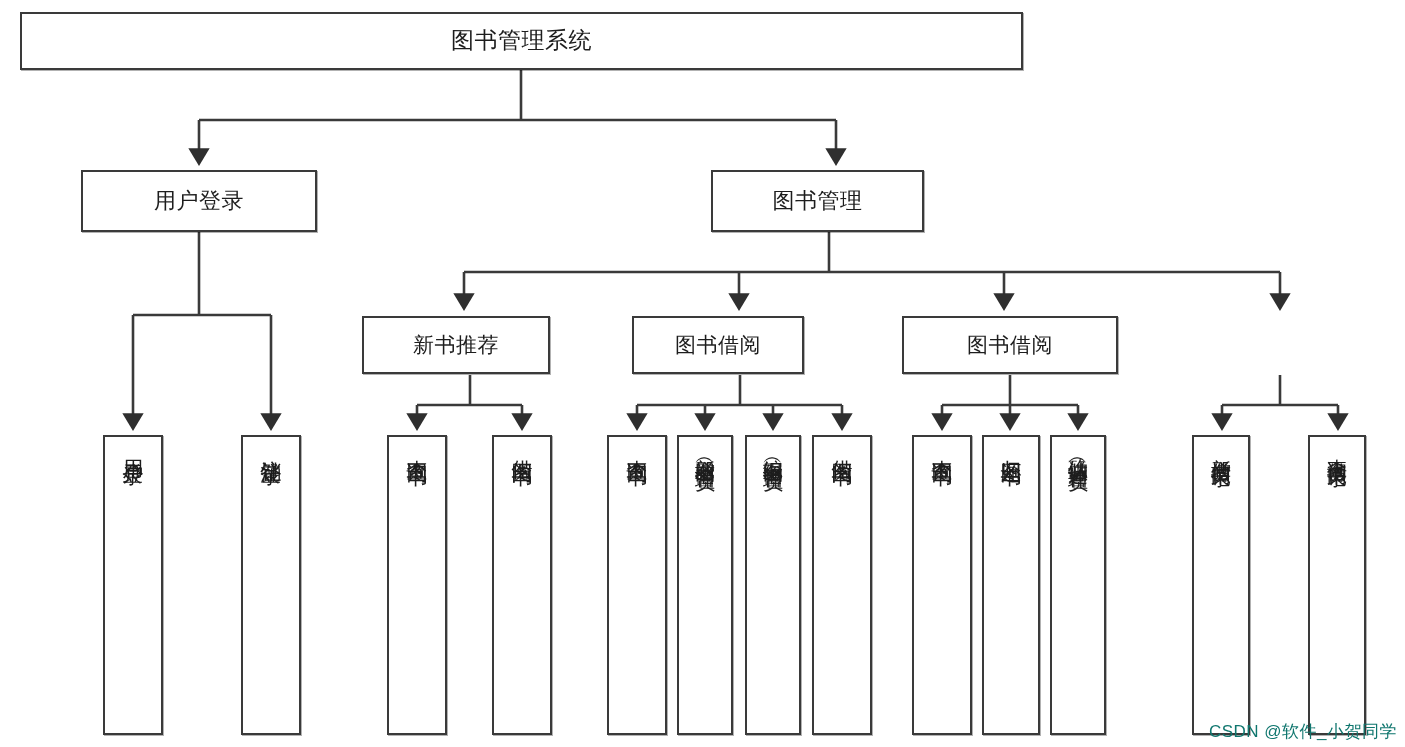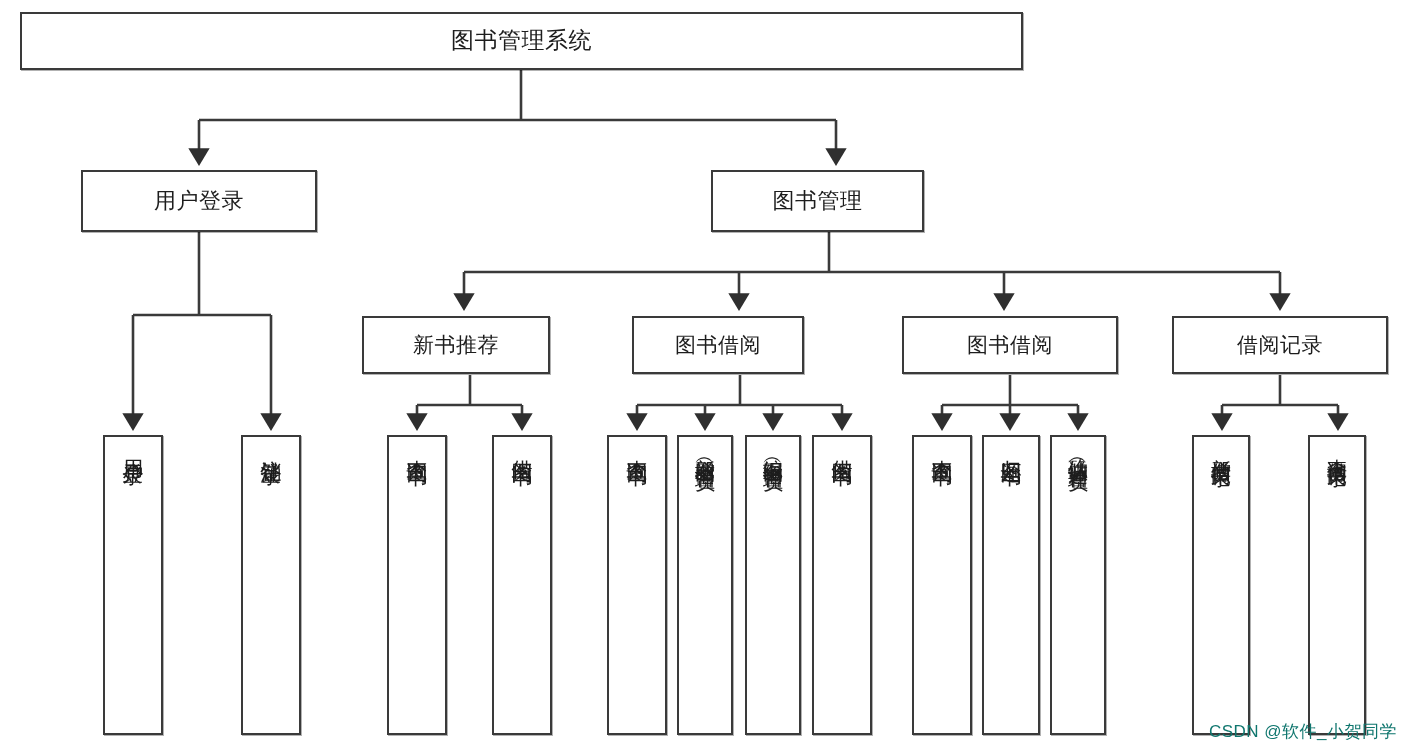--- a/index.html
+++ b/index.html
@@ -152,23 +152,20 @@
   </div>
 
   <div class="node node-sub" style="left:632px; top:316px; width:172px; height:58px;">
     <span class="node-label">图书借阅</span>
   </div>
 
   <div class="node node-sub" style="left:902px; top:316px; width:216px; height:58px;">
     <span class="node-label">图书借阅</span>
   </div>
 
-  <div class="node node-sub" style="left:1172px; top:316px; width:216px; height:58px;">
-    <span class="node-label">借阅记录</span>
-  </div>
 
   <div class="node node-leaf" style="left:103px; top:435px; width:60px; height:300px;">
     <span class="node-label">用户登录</span>
   </div>
 
   <div class="node node-leaf" style="left:241px; top:435px; width:60px; height:300px;">
     <span class="node-label">注销登录</span>
   </div>
 
   <div class="node node-leaf" style="left:387px; top:435px; width:60px; height:300px;">

